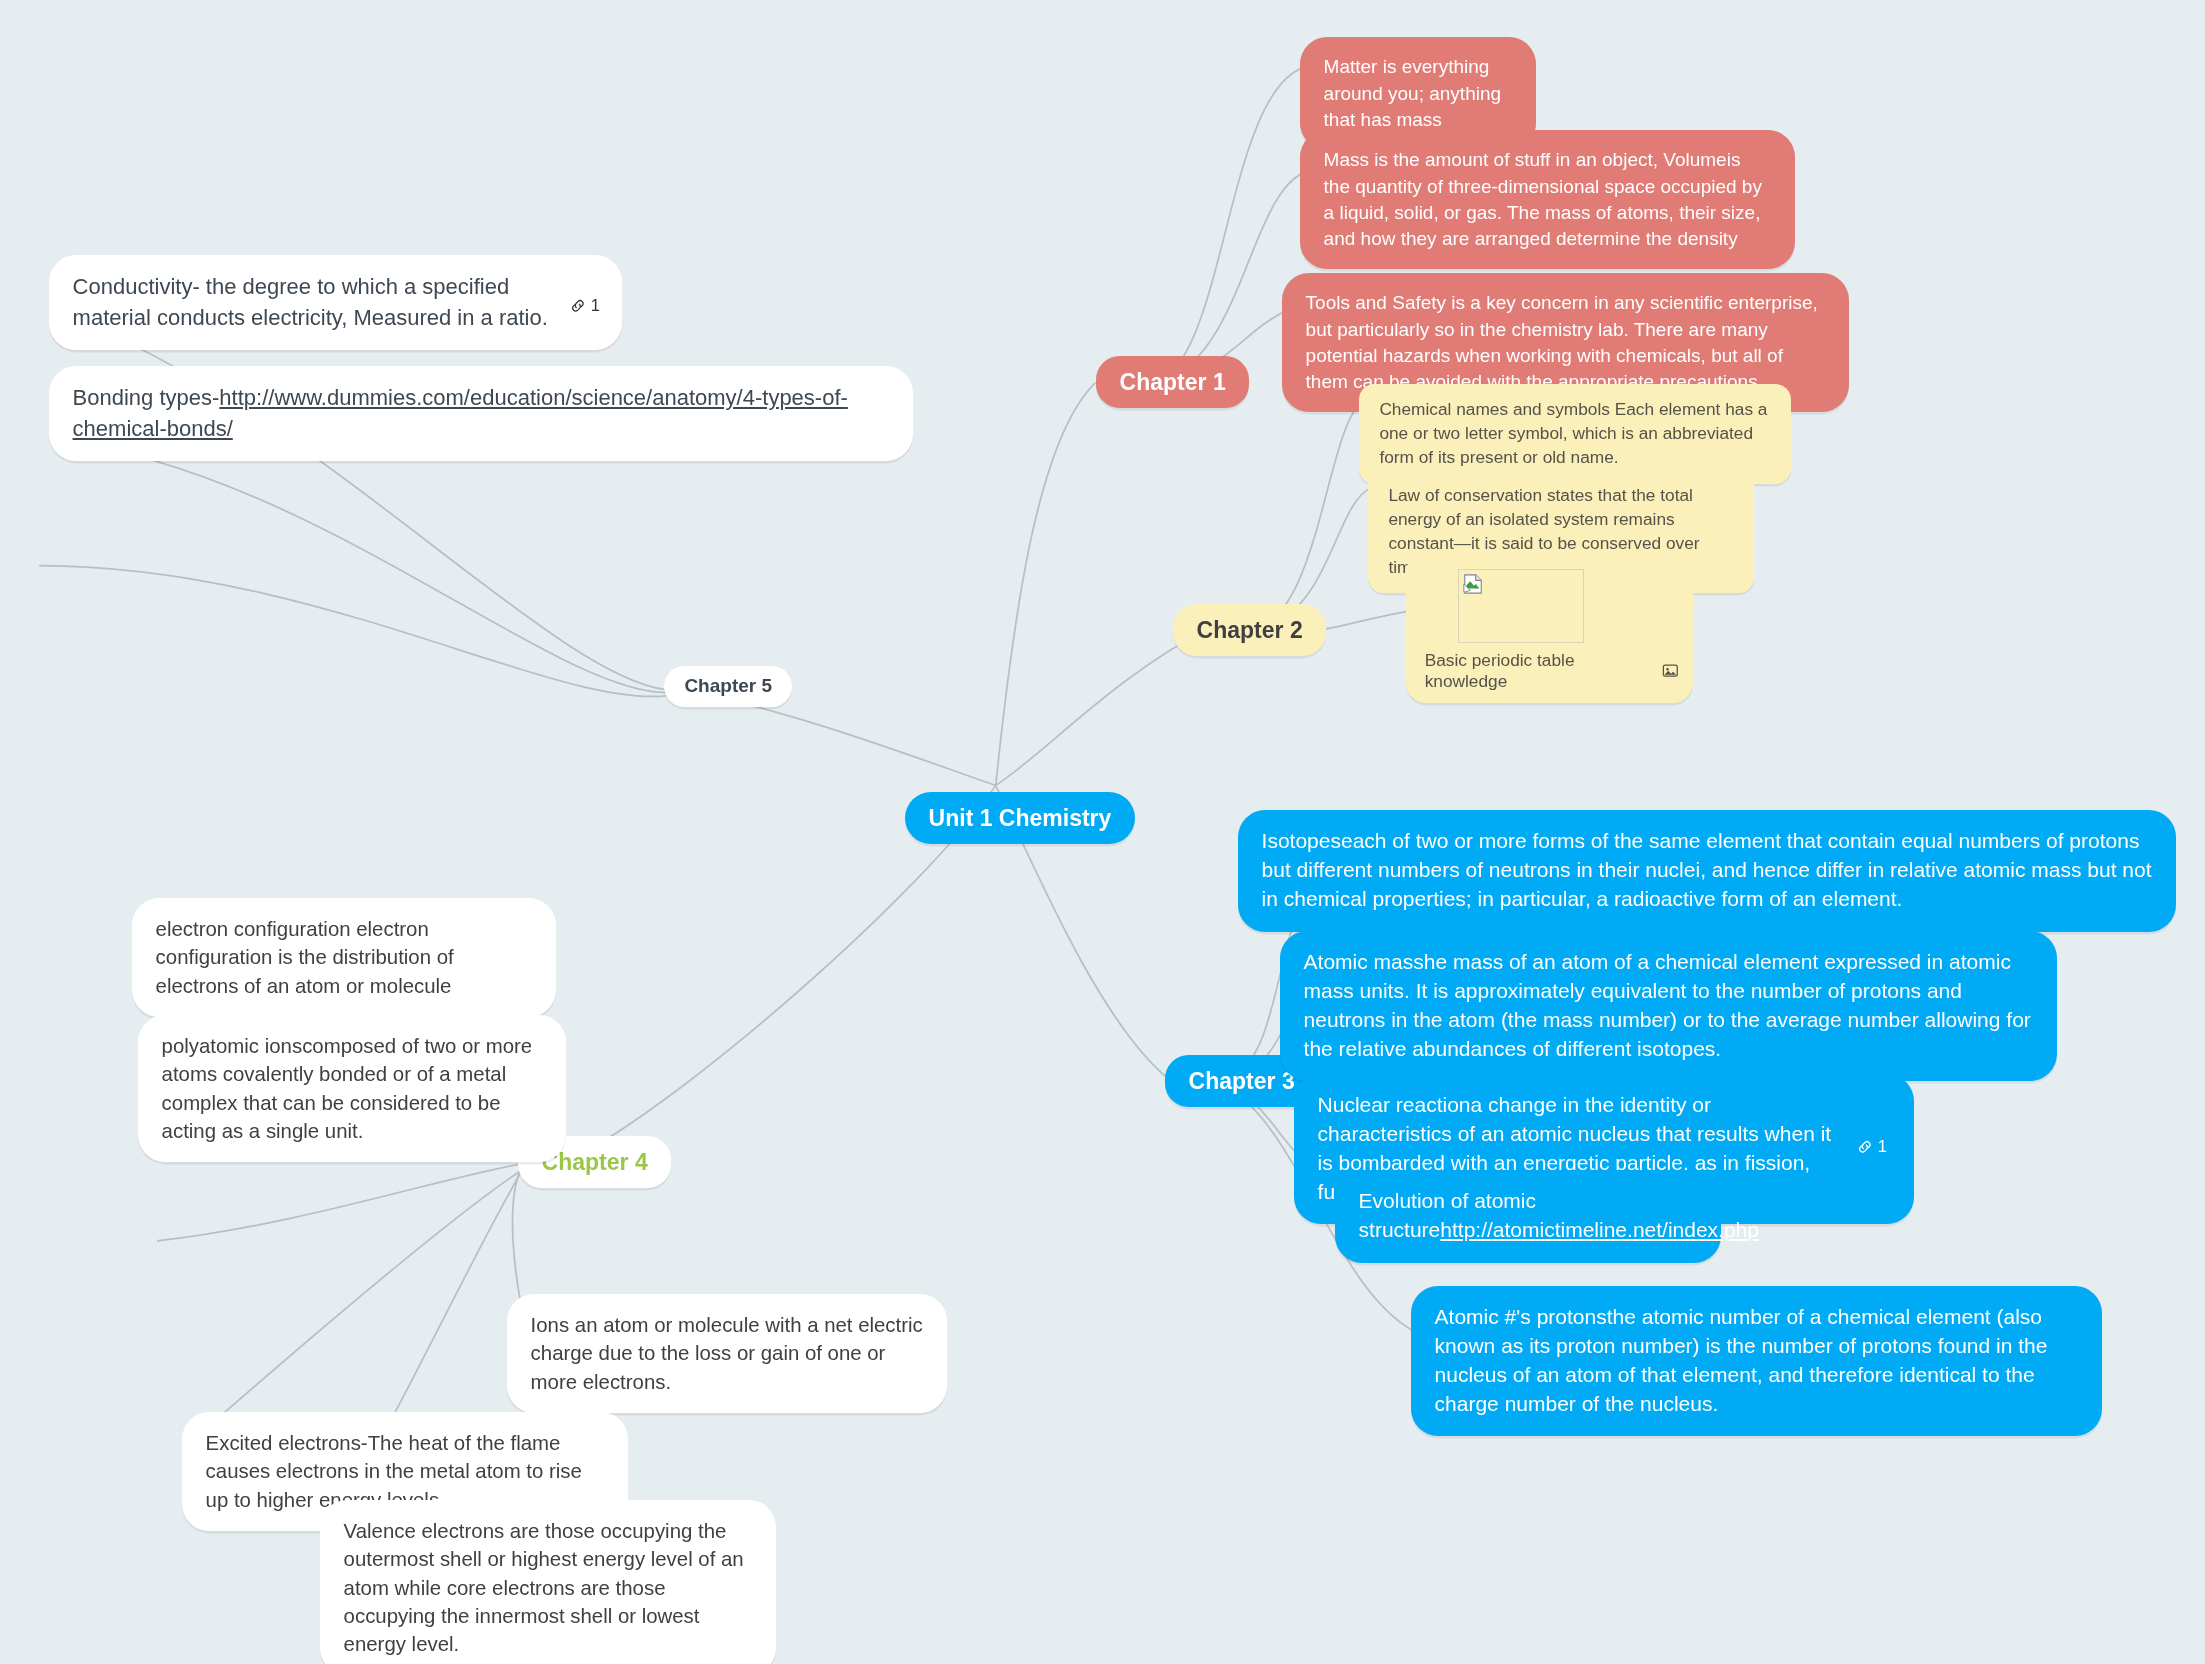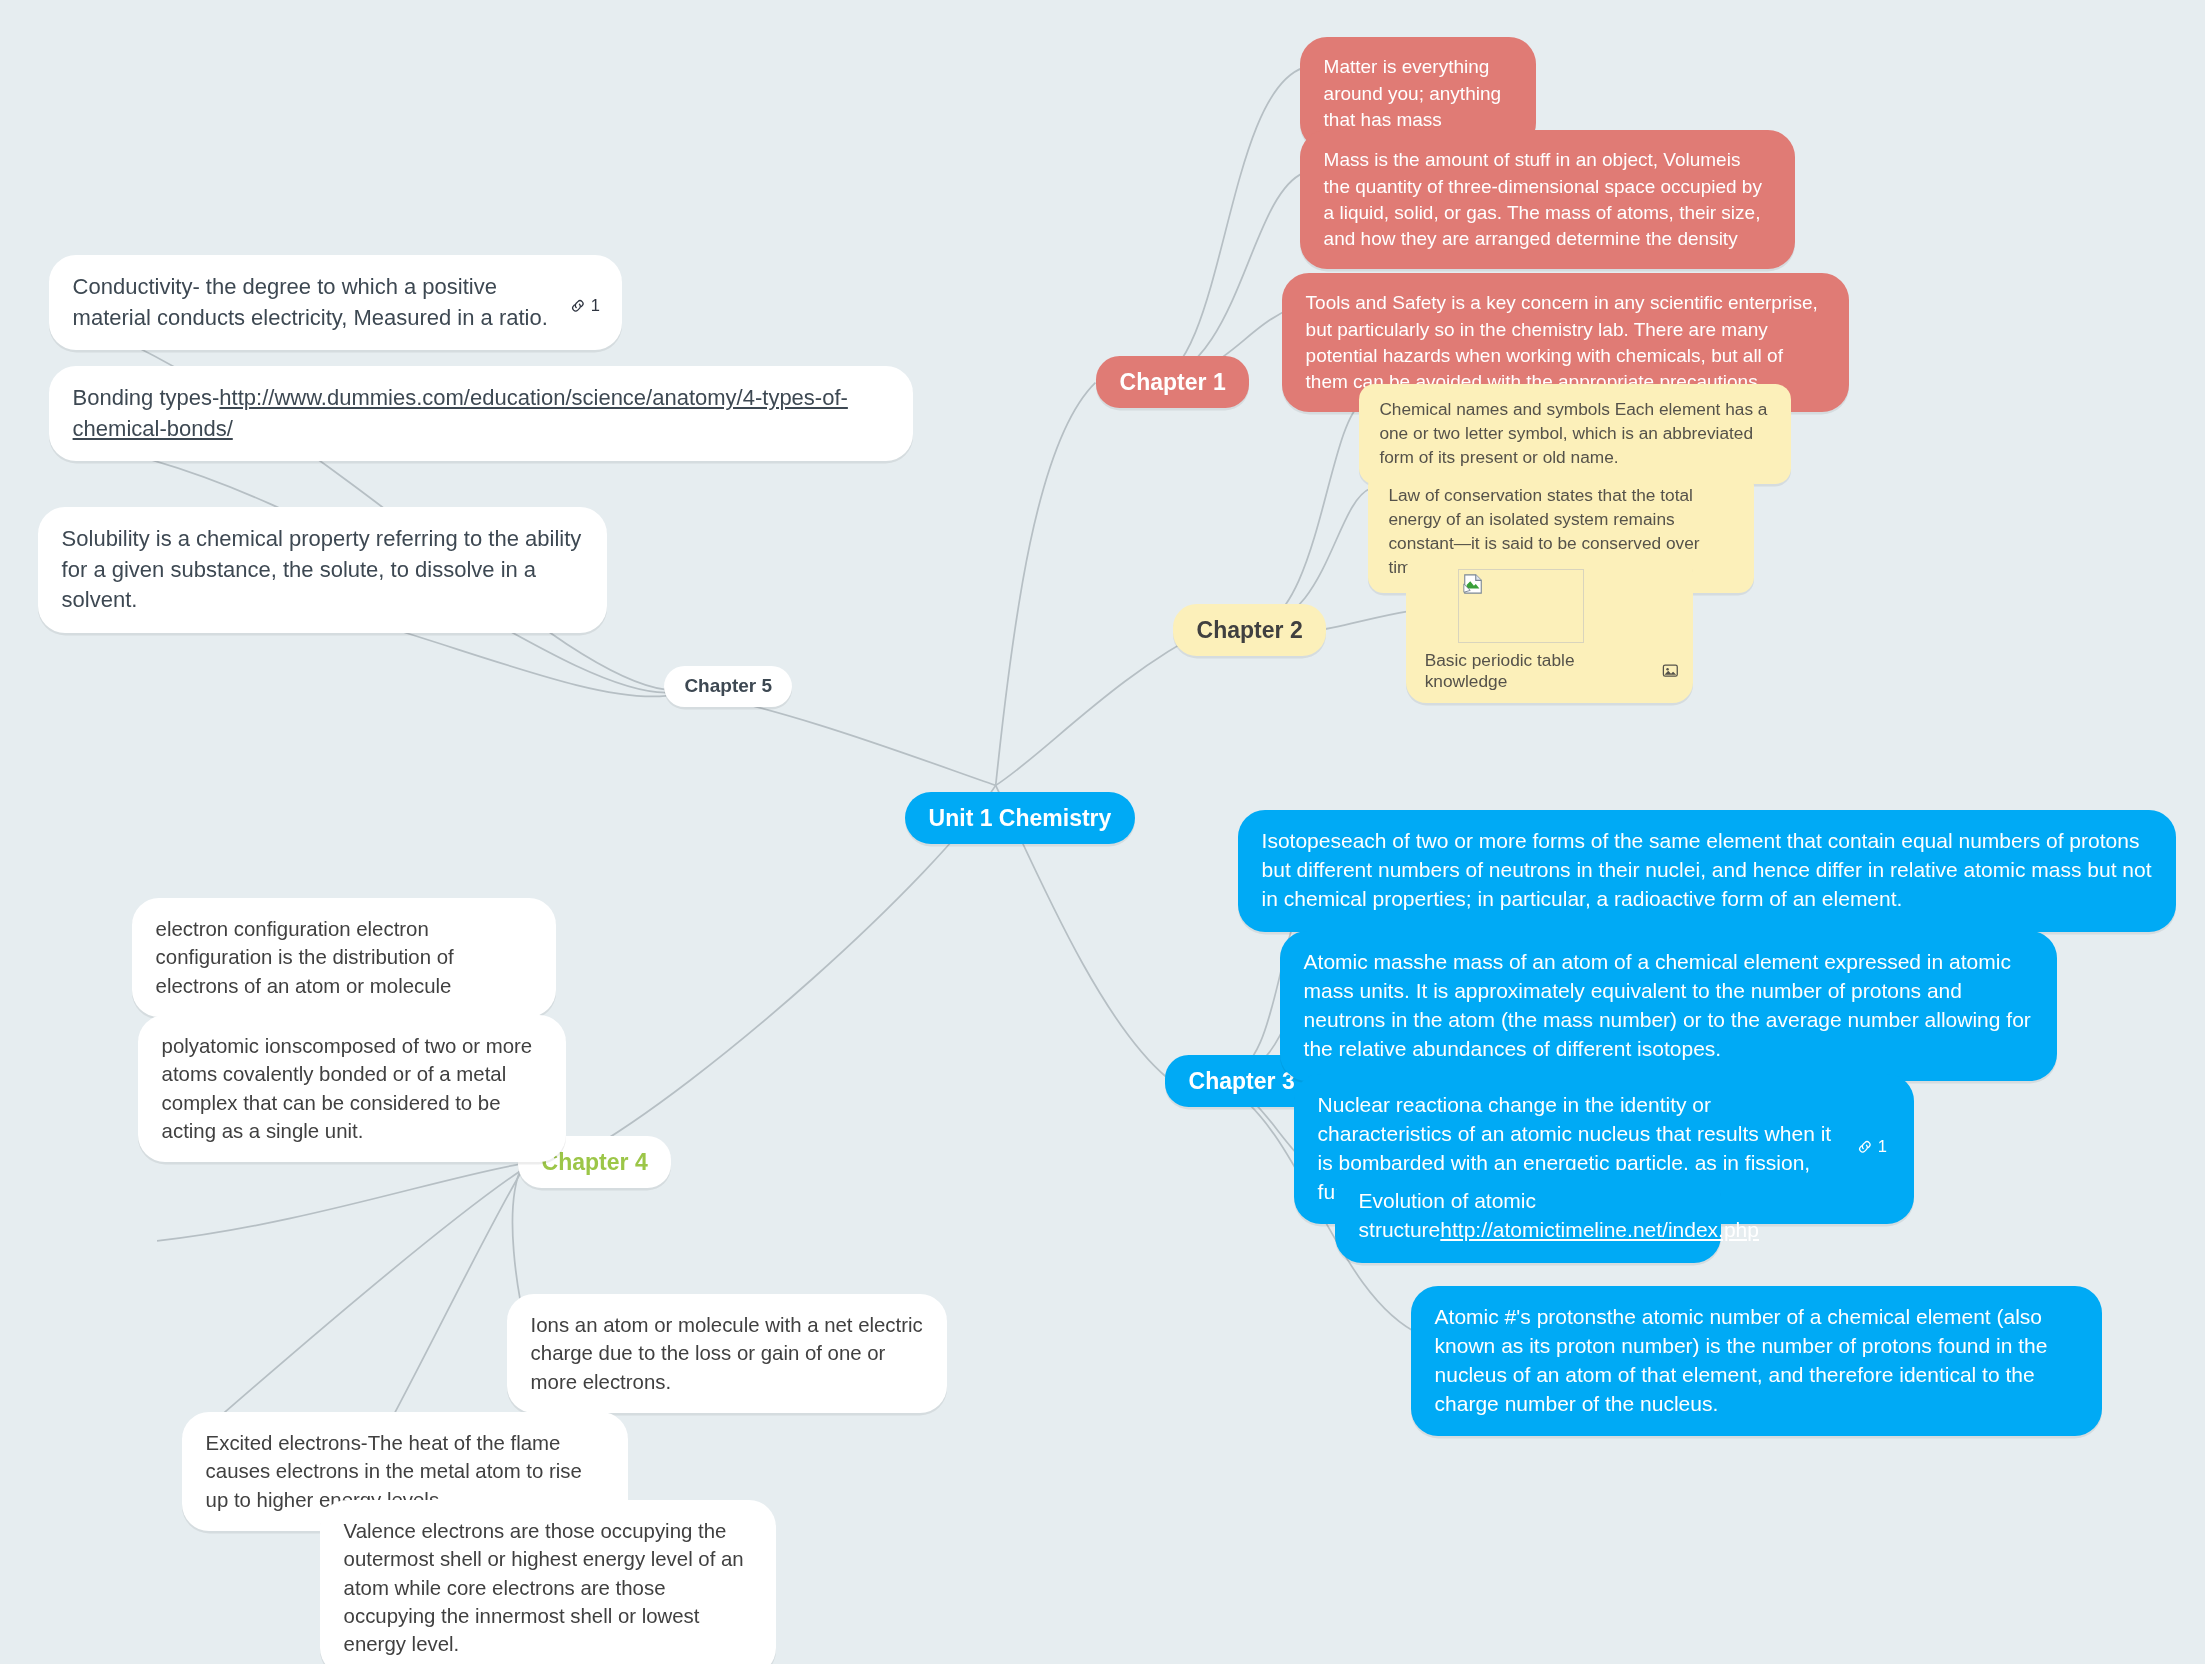--- a/index.html
+++ b/index.html
@@ -254,32 +254,29 @@
 
   <div class="node c4-node" style="left:320px; top:1500px; width:456px;">
     <span>Valence electrons are those occupying the outermost shell or highest energy level of an atom while core electrons are those occupying the innermost shell or lowest energy level.</span>
   </div>
 
   <div class="node-chip c5-chip" style="left:664px; top:666px;">
     <span>Chapter 5</span>
   </div>
 
   <div class="node c5-node" style="left:49px; top:255px; width:573px; padding-right:71px;">
-    <span>Conductivity- the degree to which a positive material conducts electricity, Measured in a ratio.</span>
+    <span>Conductivity- the degree to which a specified material conducts electricity, Measured in a ratio.</span>
     <span class="link-badge" style="right:22px; top:39px; color:#2e3440;">
       <svg width="15.7" height="15.7" viewBox="0 0 24 24">
         <path d="M9.5 14.5 a4.5 4.5 0 0 1 0 -6.4 l2.6 -2.6 a4.5 4.5 0 0 1 6.4 6.4 l-1.3 1.3" fill="none" stroke="#2e3440" stroke-width="2" stroke-linecap="round"></path>
         <path d="M14.5 9.5 a4.5 4.5 0 0 1 0 6.4 l-2.6 2.6 a4.5 4.5 0 0 1 -6.4 -6.4 l1.3 -1.3" fill="none" stroke="#2e3440" stroke-width="2" stroke-linecap="round"></path>
       </svg>
       <span>1</span>
     </span>
   </div>
 
   <div class="node c5-node" style="left:49px; top:366px; width:864px;">
     <span>Bonding types-</span><a class="underline-link" href="#" style="color:#3d4852;">http://www.dummies.com/education/science/anatomy/4-types-of-chemical-bonds/</a>
   </div>
 
-  <div class="node c5-node" style="left:38px; top:507px; width:569px;">
-    <span>Solubility is a chemical property referring to the ability for a given substance, the solute, to dissolve in a solvent.</span>
-  </div>
 
 </div>
 
 
 </body></html>

